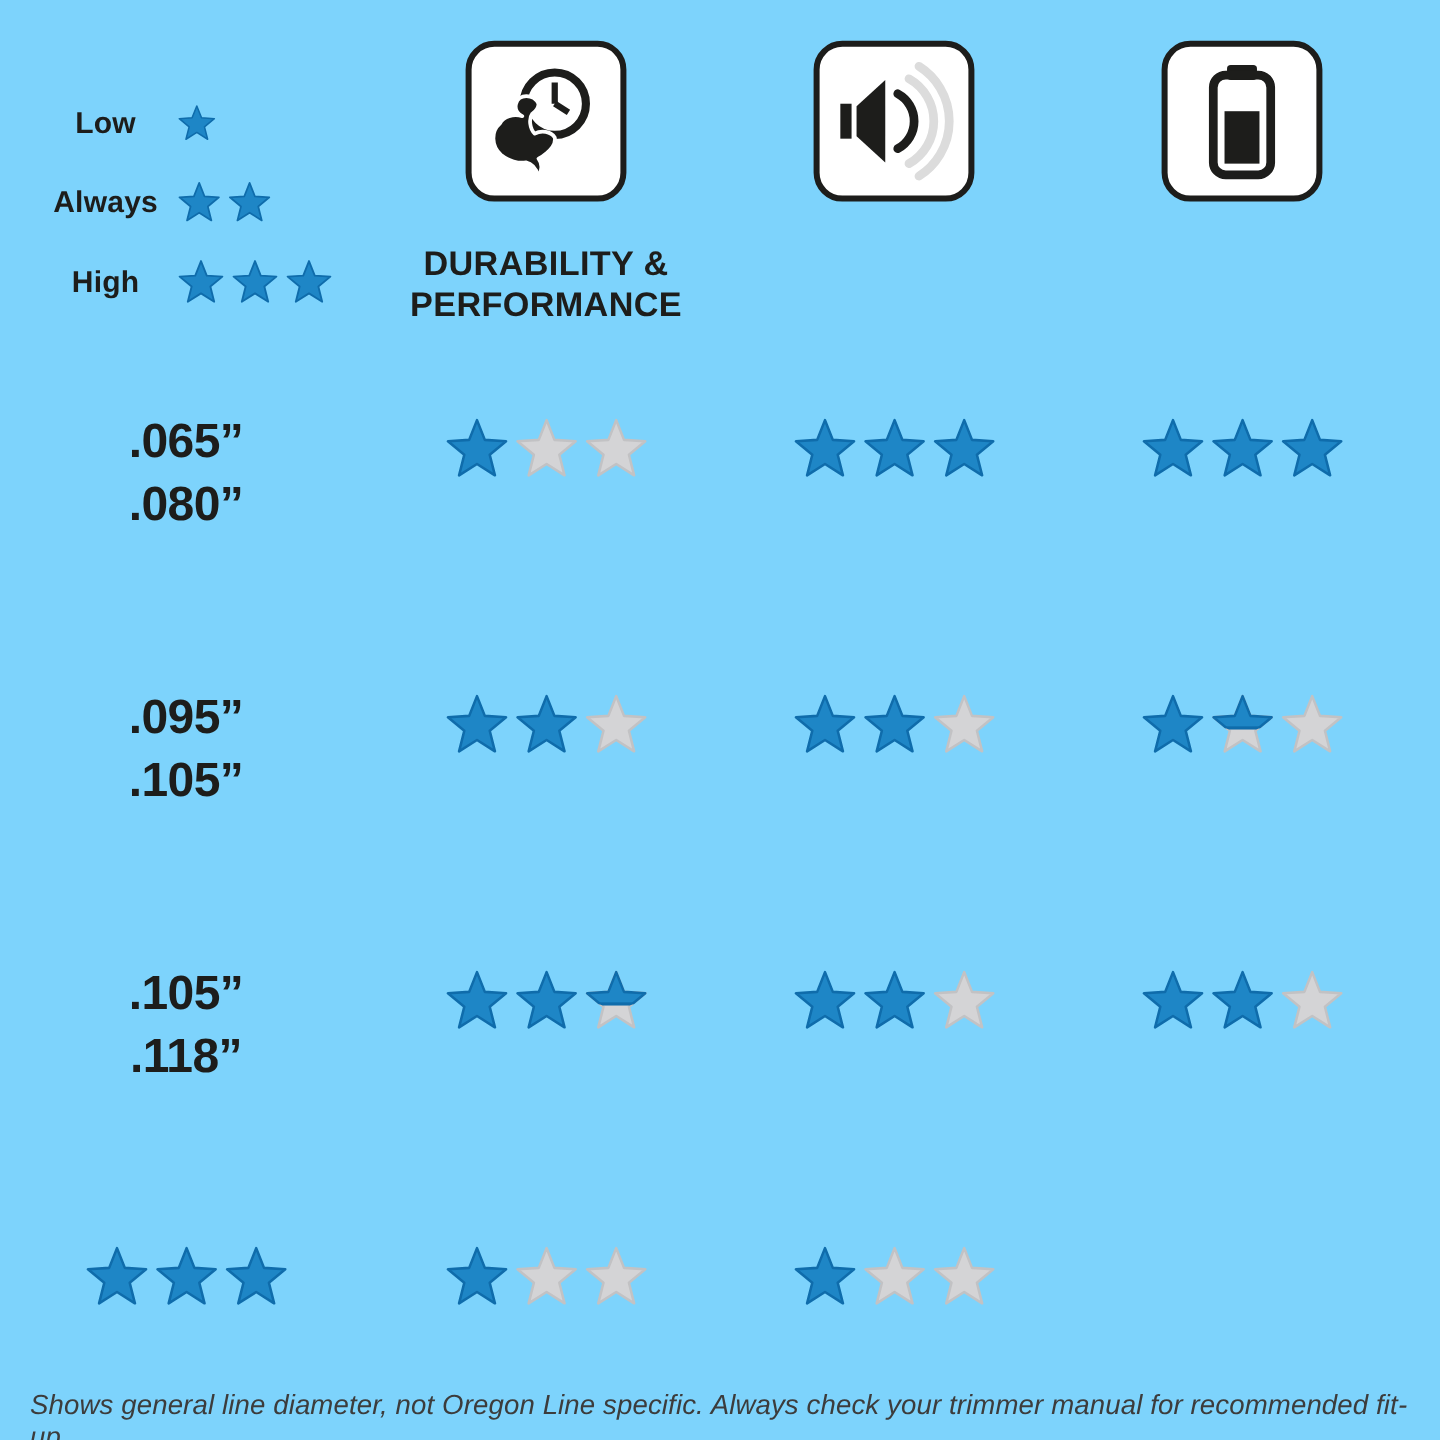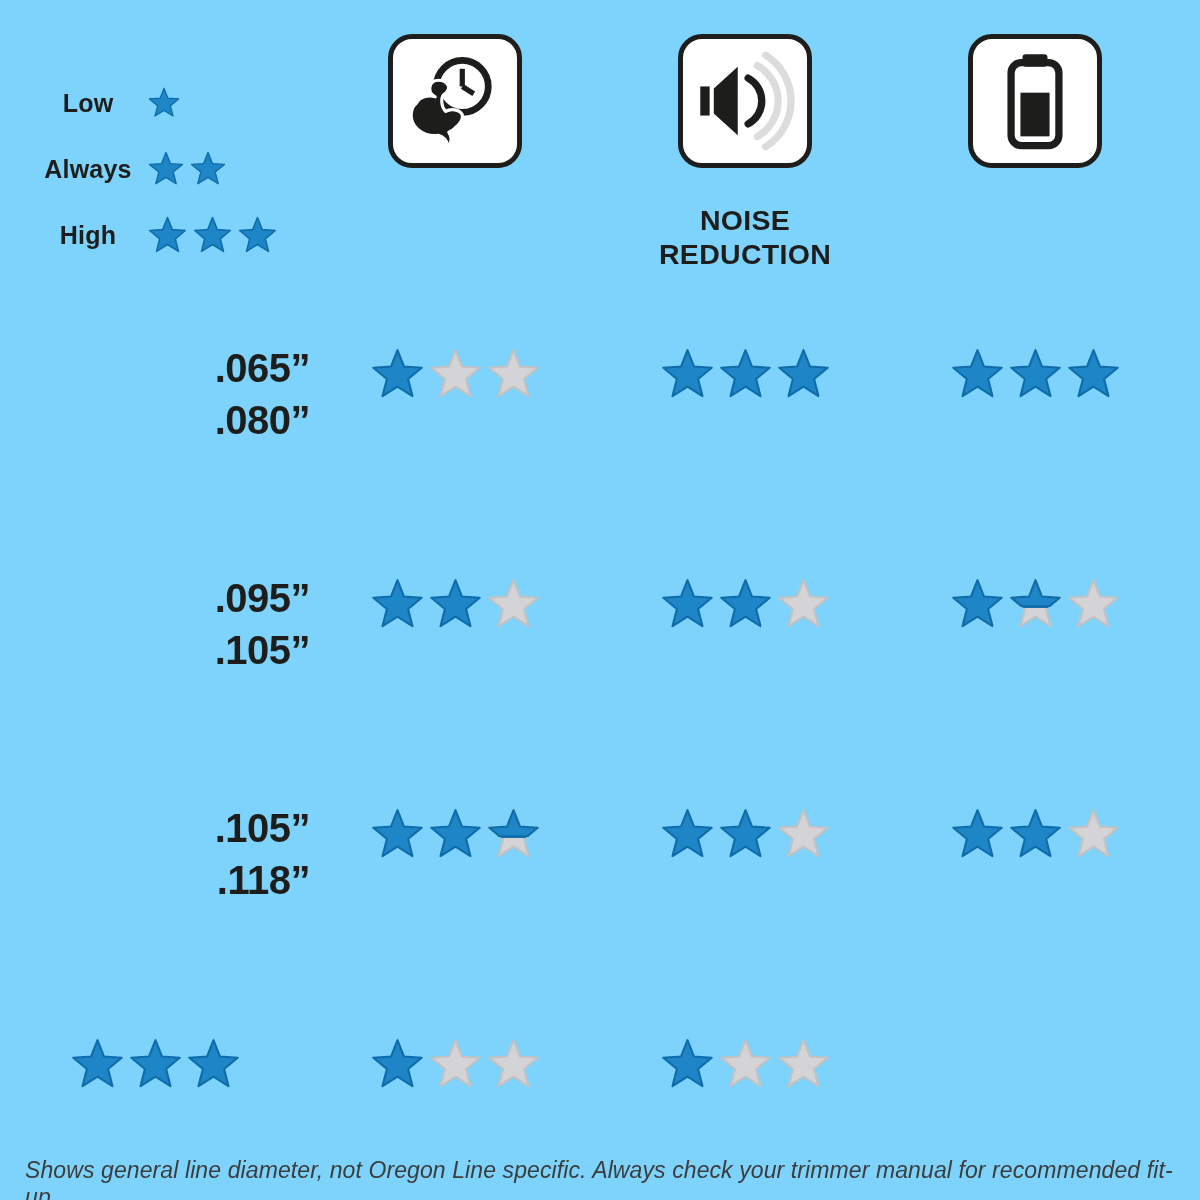--- a/index.html
+++ b/index.html
@@ -12,21 +12,21 @@
   .legend-row{display:flex;align-items:center;height:66px;}
   .legend-label{width:96px;font-size:25px;font-weight:bold;text-align:center;letter-spacing:.2px;}
   .legend-stars{display:flex;align-items:center;gap:6px;margin-left:12px;}
   
   .col-head{display:flex;flex-direction:column;align-items:center;padding-top:34px;}
   .icon-box{width:134px;height:134px;box-sizing:border-box;border:5px solid #1d1d1b;border-radius:24px;display:flex;align-items:center;justify-content:center;background:#fff;}
   .icon-box svg{width:104px;height:104px;}
   .col-title{margin-top:36px;font-size:28.5px;font-weight:bold;text-align:center;line-height:1.18;letter-spacing:.3px;}
   
   .row{height:230px;align-items:start;}
-  .label-cell{display:flex;flex-direction:column;align-items:flex-end;padding-top:12px;font-size:40px;font-weight:bold;line-height:1.3;letter-spacing:-.5px;}
+  .label-cell{display:flex;flex-direction:column;align-items:center;padding-top:12px;font-size:40px;font-weight:bold;line-height:1.3;letter-spacing:-.5px;}
   .stars-cell{display:flex;justify-content:center;align-items:flex-start;gap:5px;padding-top:18px;}
   .stars-cell svg{display:block;}
   
   .footer{position:absolute;left:25px;top:1157px;font-size:23px;font-style:italic;color:#3c3c3c;letter-spacing:.1px;}
 </style>
 </head>
 <body>
 
 <div class="board">
   <div class="grid-row header" id="header-row">
@@ -68,36 +68,34 @@
   <div class="col-head">
         <div class="icon-box">
           <svg viewBox="0 0 100 100">
      <circle cx="57" cy="36" r="25" fill="none" stroke="#1d1d1b" stroke-width="6.5"></circle>
      <line x1="57" y1="36" x2="57" y2="19" stroke="#1d1d1b" stroke-width="5"></line>
      <line x1="57" y1="36" x2="68" y2="43" stroke="#1d1d1b" stroke-width="5"></line>
      <path d="M44 36 C40 28 28 28 26 36 C25 40 27 44 31 46 C24 44 16 46 13 52 C6 58 6 70 14 77 C20 82 28 84 34 83 C39 84 42 88 44 94 C47 89 47 84 44 80 C46 79 48 78 50 76 C55 72 58 68 57 63 C54 58 46 57 41 60 C37 56 36 48 39 44 C42 42 44 40 44 36 Z" fill="#1d1d1b" stroke="#ffffff" stroke-width="3" stroke-linejoin="round"></path>
    </svg>
         </div>
         <div class="col-title">
+          <div>DURABILITY &amp;</div>
+          <div>PERFORMANCE</div>
         </div>
       </div>
       <div class="col-head">
         <div class="icon-box">
           <svg viewBox="0 0 100 100">
      <rect x="7" y="36" width="9" height="28" fill="#1d1d1b"></rect>
      <polygon points="20,38 43,17 43,83 20,62" fill="#1d1d1b"></polygon>
      <path d="M53 28 A 25 25 0 0 1 53 72" stroke="#1d1d1b" stroke-width="7" fill="none" stroke-linecap="round"></path>
      <path d="M62 16 A 39 39 0 0 1 62 84" stroke="#dcdcdc" stroke-width="7" fill="none" stroke-linecap="round"></path>
      <path d="M70 6 A 52 52 0 0 1 70 94" stroke="#dcdcdc" stroke-width="7" fill="none" stroke-linecap="round"></path>
    </svg>
         </div>
-        <div class="col-title">
-          <div>NOISE</div>
-          <div>REDUCTION</div>
-        </div>
       </div>
       <div class="col-head">
         <div class="icon-box">
           <svg viewBox="0 0 100 100">
      <rect x="38" y="5" width="24" height="12" rx="3" fill="#1d1d1b"></rect>
      <rect x="27" y="13" width="46" height="80" rx="10" fill="none" stroke="#1d1d1b" stroke-width="7"></rect>
      <rect x="36" y="42" width="28" height="42" fill="#1d1d1b"></rect>
    </svg>
         </div>
       </div>

